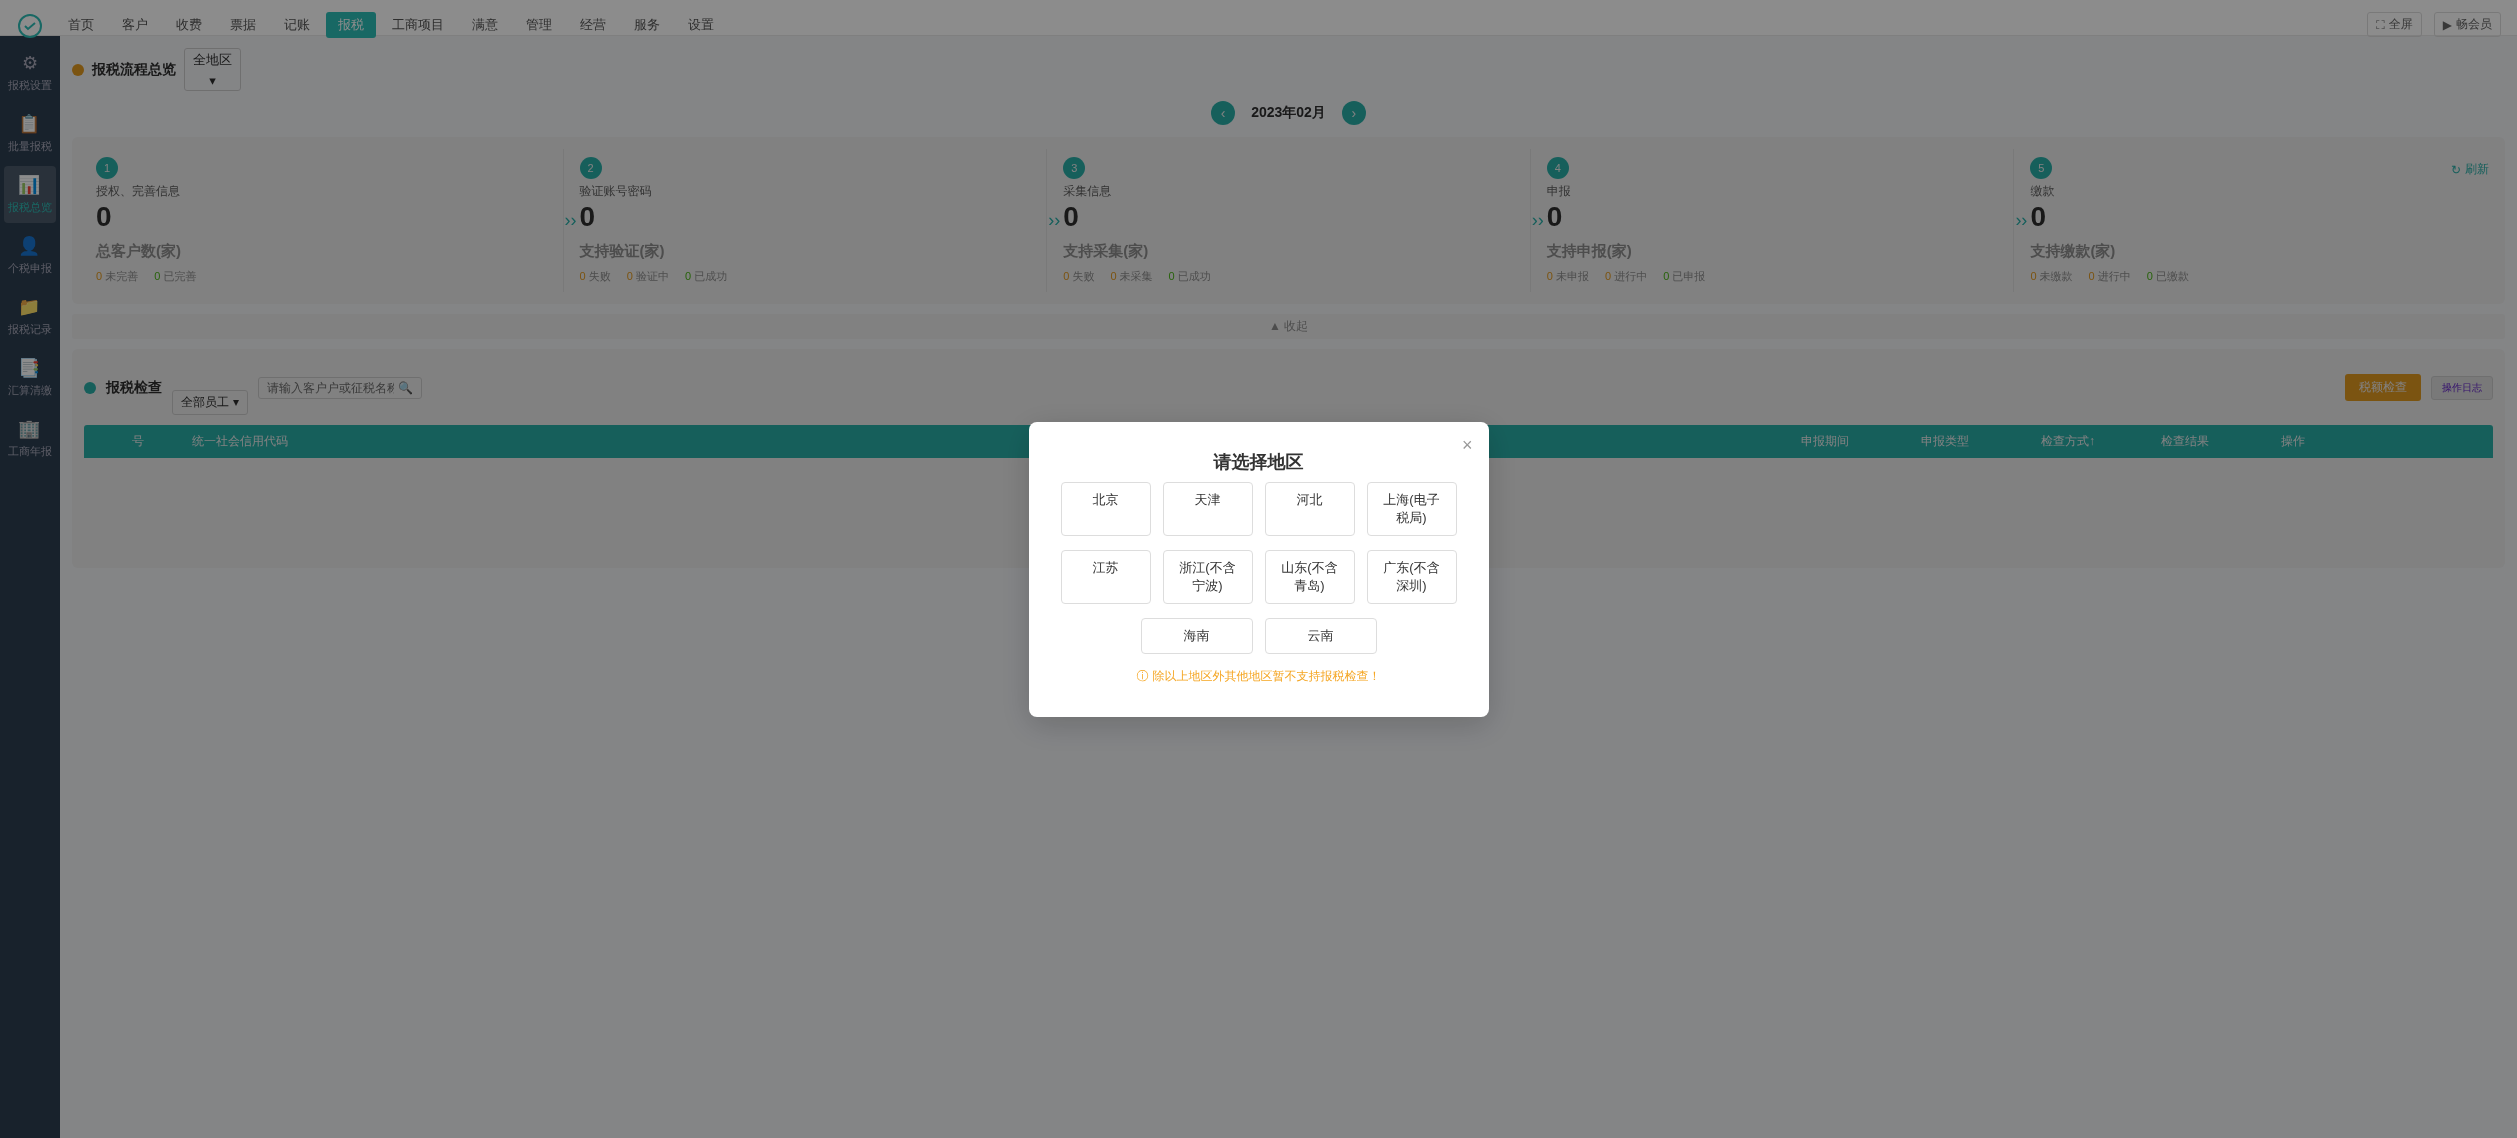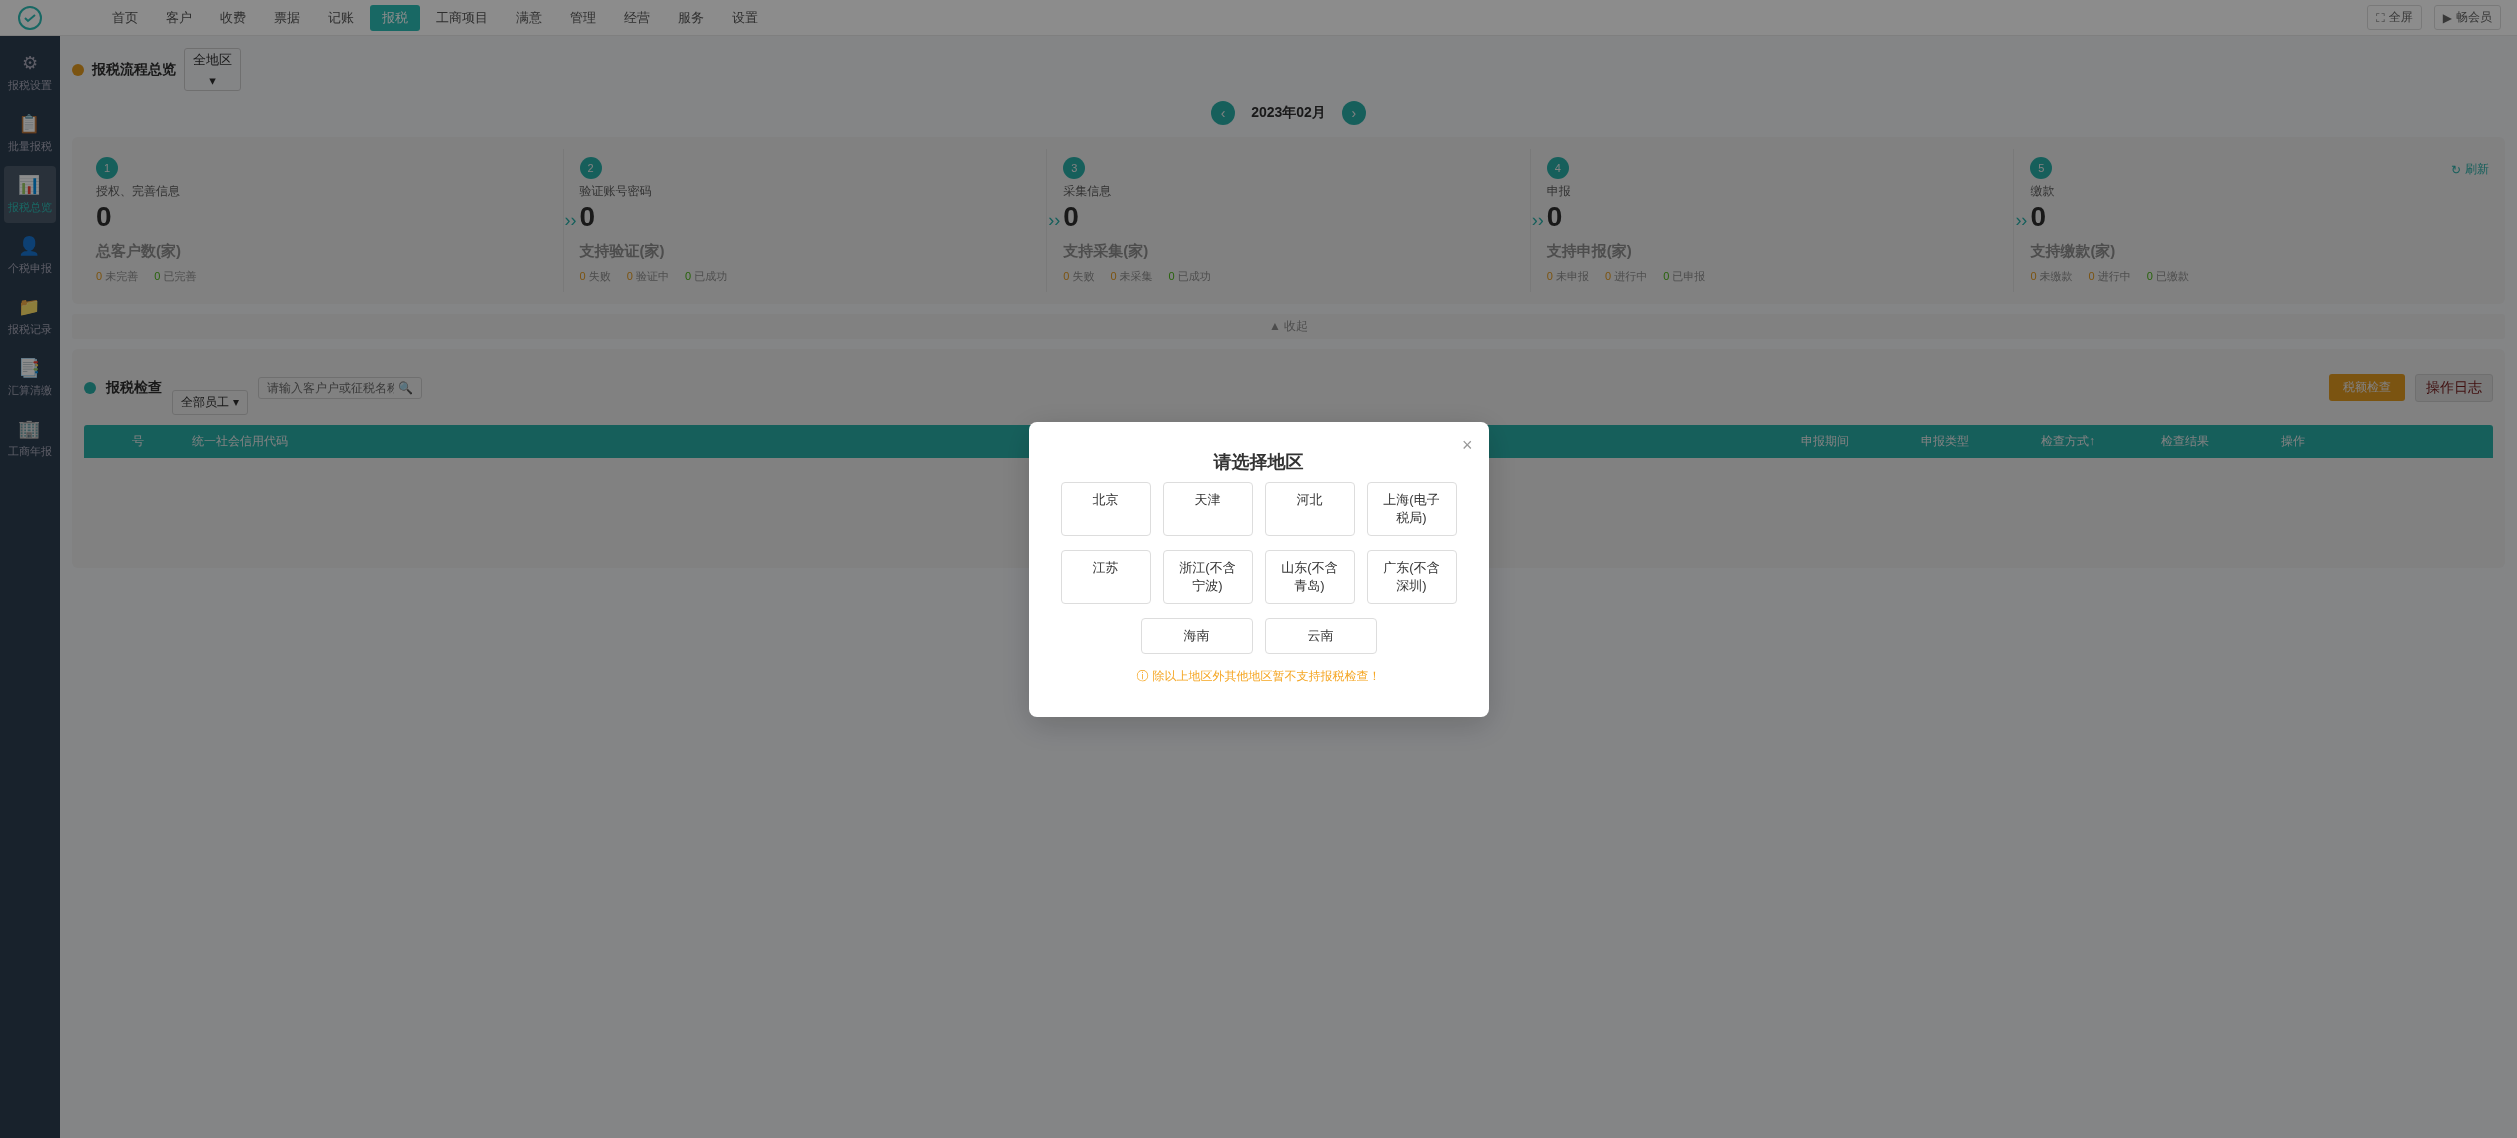--- a/index.html
+++ b/index.html
@@ -3,26 +3,25 @@
   <meta charset="utf-8">
   <style>
     * { box-sizing: border-box; margin: 0; padding: 0; }
     body { font-family: 'PingFang SC', 'Microsoft YaHei', sans-serif; font-size: 13px; background: #f0f2f5; color: #333; }
 
     
     .top-nav {
       background: #fff;
       height: 36px;
       display: flex;
-      align-items: center;
+      align-items: flex-start;
       padding: 12px 16px;
       border-bottom: 1px solid #e8e8e8;
       position: relative;
       z-index: 10;
-      gap: 44px;
     }
     .top-nav-logo {
       width: 28px;
       height: 28px;
       margin-right: 12px;
       display: flex; align-items: center; justify-content: center;
     }
     .top-nav-logo svg { width: 24px; height: 24px; }
     .top-nav-items {
       display: flex;
@@ -167,21 +166,21 @@
     .filter-select {
       border: 1px solid #ddd; border-radius: 3px; padding: 3px 8px; font-size: 12px; display: flex; align-items: center; gap: 4px; cursor: pointer; color: #333; margin-top: 29px;
     }
     .search-input {
       border: 1px solid #ddd; border-radius: 3px; padding: 3px 8px; font-size: 12px; width: 164px; display: flex; align-items: center; gap: 4px;
     }
     .check-btn {
       background: #f5a623; color: #fff; border: none; border-radius: 3px; padding: 5px 14px; font-size: 12px; cursor: pointer; margin-left: auto;
     }
     .op-log-btn {
-      border: 1px solid #ddd; border-radius: 3px; padding: 4px 10px; font-size: 14px; cursor: pointer; color: #7f1d1d;
+      border: 1px solid #ddd; border-radius: 3px; padding: 4px 10px; font-size: 10px; cursor: pointer; color: #6d28d9;
     }
 
     
     .table-header {
       display: grid;
       grid-template-columns: 40px 60px 1fr 120px 120px 120px 120px 120px 100px;
       background: #2dbdb6;
       color: #fff;
       font-size: 12px;
       padding: 8px 0;

